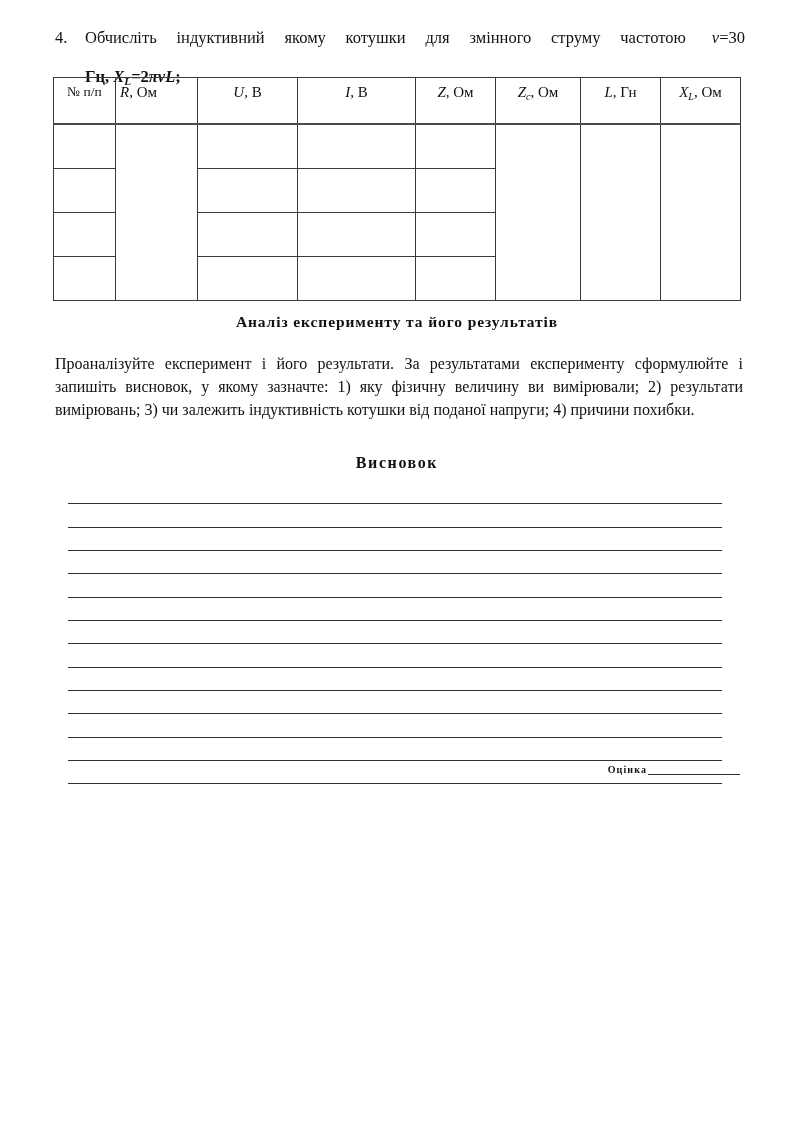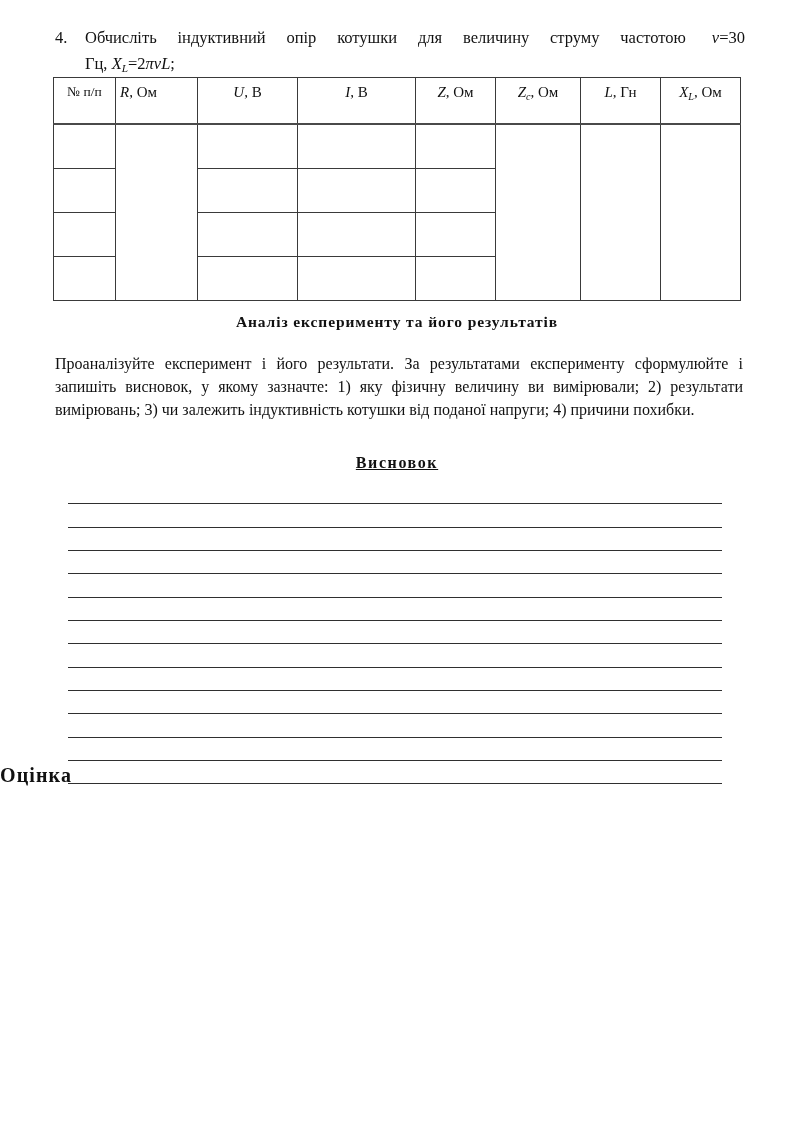--- a/index.html
+++ b/index.html
@@ -44,21 +44,21 @@
   .task-body {
     flex: 1 1 auto;
   }
   .task-line1 {
     display: block;
     text-align: justify;
     text-align-last: justify;
     white-space: nowrap;
   }
   .task-line1 .spacer { display: inline-block; width: 26px; }
-  .task-line2 { display: block; margin-top: 3px; }
+  .task-line2 { display: block; margin-top: 16px; font-weight: bold; }
 
   .it { font-style: italic; }
   sub.sb {
     font-size: 0.68em;
     font-style: italic;
     vertical-align: -0.28em;
     letter-spacing: 0;
   }
 
   
@@ -105,21 +105,21 @@
   .section-heading {
     position: absolute;
     left: 0;
     width: 794px;
     text-align: center;
     font-weight: bold;
     font-size: 15.5px;
     letter-spacing: 0.9px;
   }
   #analysis-heading { top: 313px; }
-  #conclusion-heading { top: 454px; letter-spacing: 1.6px; font-size: 16px; text-decoration: underline; }
+  #conclusion-heading { top: 454px; letter-spacing: 1.6px; font-size: 16px; }
 
   
   .analysis-text {
     position: absolute;
     left: 55px;
     top: 324px;
     width: 688px;
     font-size: 16px;
     line-height: 23.2px;
     text-align: justify;
@@ -138,22 +138,22 @@
     border-bottom: 1.6px solid #2f2f2f;
     width: 100%;
   }
 
   
   .grade-row {
     position: absolute;
     left: 0;
     top: 764px;
     width: 740px;
-    text-align: left;
-    font-size: 20px;
+    text-align: right;
+    font-size: 10px;
   }
   .grade-label {
     font-weight: bold;
     letter-spacing: 1.1px;
   }
   .grade-blank {
     display: inline-block;
     width: 92px;
     border-bottom: 1.6px solid #2f2f2f;
     vertical-align: -2px;
@@ -163,21 +163,21 @@
 </head>
 <body>
 
 <div class="page">
 
   <div class="task-item">
     <div class="task-row">
       <div class="task-num">4.</div>
       <div class="task-body">
         <span class="task-line1">
-          <span>Обчисліть індуктивний опір котушки для  величину струму частотою</span><span class="spacer"></span><span class="it">ν</span><span>=30</span>
+          <span>Обчисліть індуктивний якому котушки для  змінного струму частотою</span><span class="spacer"></span><span class="it">ν</span><span>=30</span>
         </span>
         <span class="task-line2">
           <span>Гц,</span>
           <span class="it">X</span><sub class="sb">L</sub><span>=2</span><span class="it">π</span><span class="it">ν</span><span class="it">L</span><span>;</span>
         </span>
       </div>
     </div>
   </div>
 
   <table class="data-table">

